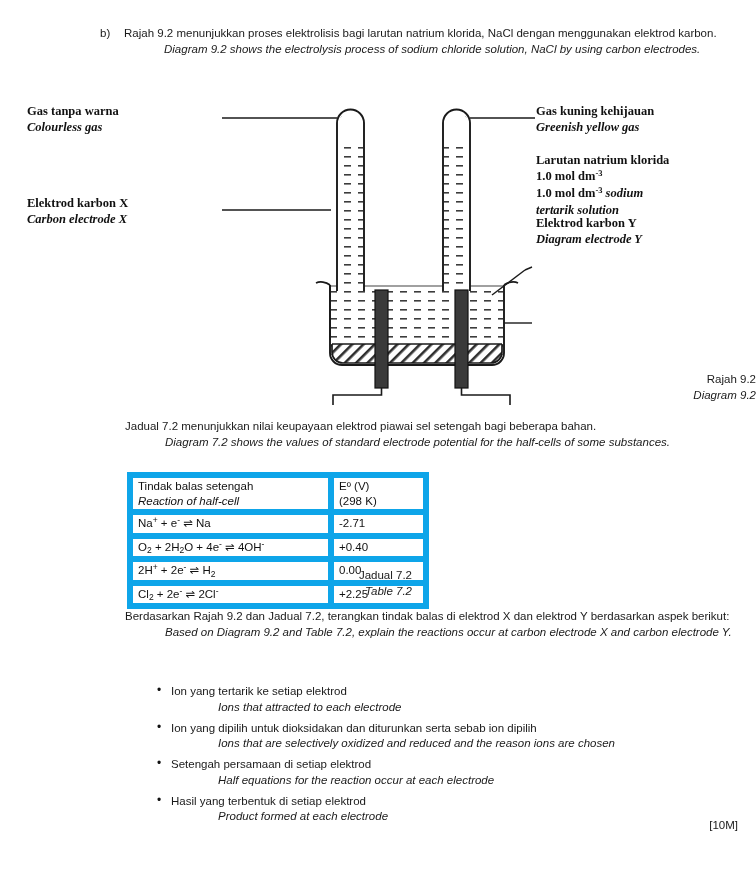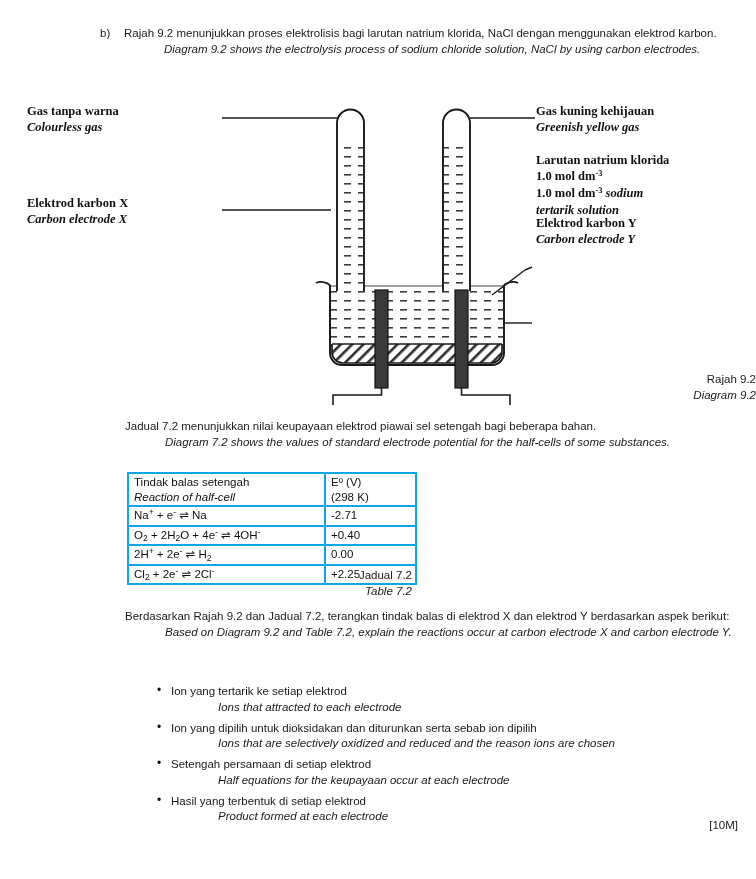--- a/index.html
+++ b/index.html
@@ -89,21 +89,21 @@
     position: absolute;
     left: 127px;
     top: 472px;
   }
   table.etable {
     border-collapse: collapse;
     font-size: 11.5px;
     color: #111;
   }
   table.etable td {
-    border: 2px solid #0ea5e9;
+    border: 6px solid #0ea5e9;
     padding: 1px 5px;
     vertical-align: top;
     line-height: 14.5px;
   }
   td.c-rxn { width: 185px; }
   td.c-val { width: 79px; }
   .hdr-ms { display: block; }
   .hdr-en { display: block; font-style: italic; }
   sub { font-size: 8.5px; vertical-align: baseline; position: relative; top: 2.5px; }
   sup { font-size: 8.5px; vertical-align: baseline; position: relative; top: -4px; }
@@ -282,21 +282,21 @@
 
     <div class="dlabel" style="left:536px; top:57px;">
       <span class="bold">Larutan natrium klorida</span><br>
       <span class="bold"><span>1.0 mol dm</span><sup>-3</sup></span><br>
       <span class="bold"><span>1.0 mol dm</span><sup>-3</sup><span class="ital"> sodium</span></span><br>
       <span class="ital">tertarik solution</span>
     </div>
 
     <div class="dlabel" style="left:536px; top:120px;">
       <span class="bold">Elektrod karbon Y</span><br>
-      <span class="ital">Carbon electrode Y</span>
+      <span class="ital">Diagram electrode Y</span>
     </div>
   </div>
 
   <div class="fig-caption">
     <span>Rajah 9.2</span>
     <span class="en">Diagram 9.2</span>
   </div>
 
   <div class="tintro">
     <div class="ms">Jadual 7.2 menunjukkan nilai keupayaan elektrod piawai sel setengah bagi beberapa bahan.</div>
@@ -342,19 +342,19 @@
   </div>
 
   <div class="instr">
     <div class="ms">Berdasarkan Rajah 9.2 dan Jadual 7.2, terangkan tindak balas di elektrod X dan elektrod Y berdasarkan aspek berikut:</div>
     <div class="en">Based on Diagram 9.2 and Table 7.2, explain the reactions occur at carbon electrode X and carbon electrode Y.</div>
   </div>
 
   <ul class="bullets">
       <li class="ms"><span>Ion yang tertarik ke setiap elektrod</span><span class="en">Ions that attracted to each electrode</span></li>
       <li class="ms"><span>Ion yang dipilih untuk dioksidakan dan diturunkan serta sebab ion dipilih</span><span class="en">Ions that are selectively oxidized and reduced and the reason ions are chosen</span></li>
-      <li class="ms"><span>Setengah persamaan di setiap elektrod</span><span class="en">Half equations for the keupayaan occur at each electrode</span></li>
+      <li class="ms"><span>Setengah persamaan di setiap elektrod</span><span class="en">Half equations for the reaction occur at each electrode</span></li>
       <li class="ms"><span>Hasil yang terbentuk di setiap elektrod</span><span class="en">Product formed at each electrode</span></li>
     </ul>
 
   <div class="marks">[10M]</div>
 
 </div>
 
 </body></html>

